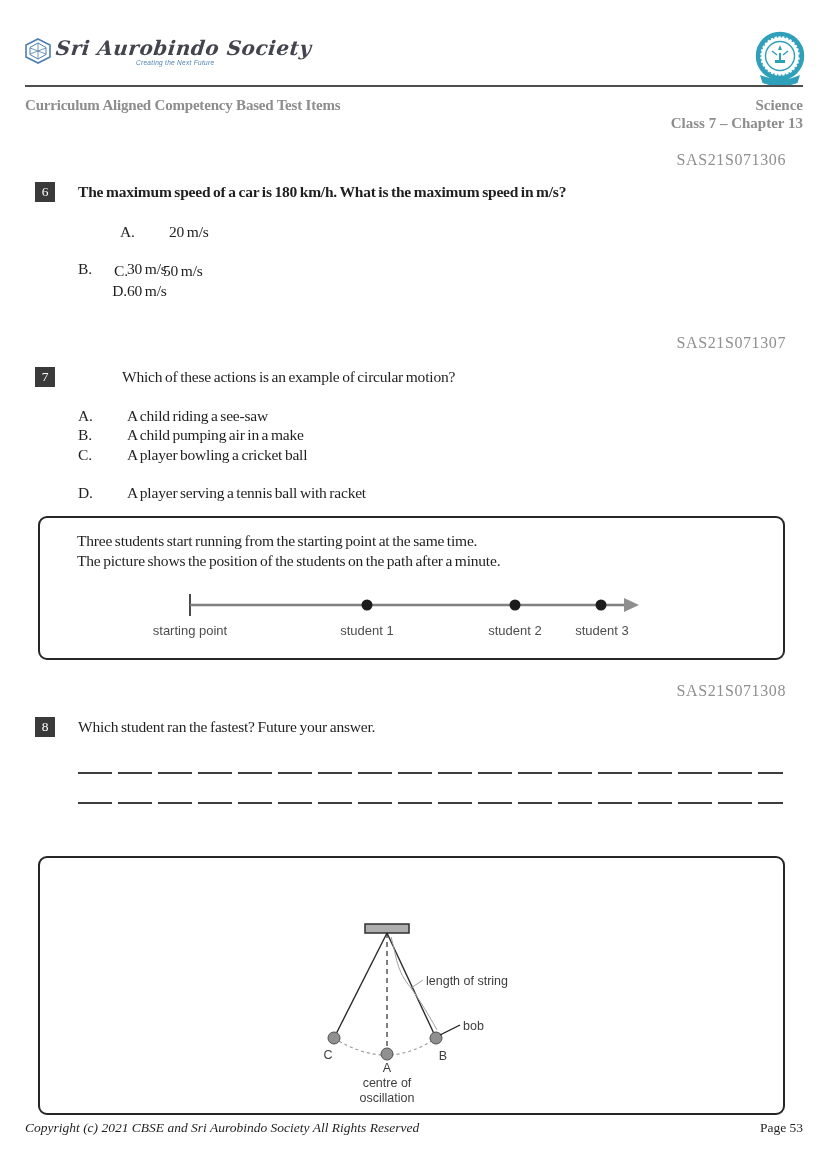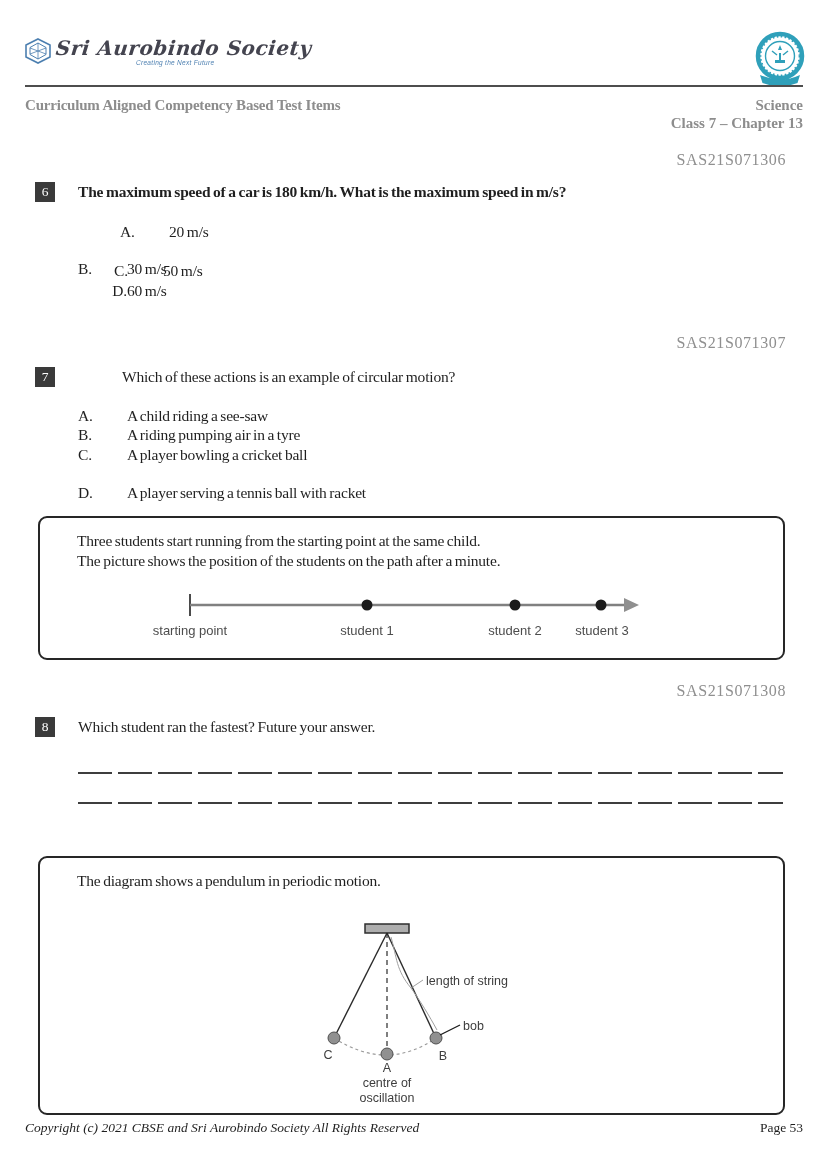--- a/index.html
+++ b/index.html
@@ -102,32 +102,32 @@
   </div>
 
   <div class="code" style="top:334px;">SAS21S071307</div>
   <div class="qbadge" style="top:367px;">7</div>
   <div class="qtext" style="top:368px;margin-left:44px;">Which of these actions is an example of circular motion?</div>
 
   <div class="option-row" style="top:407px;">
     <span class="opt-letter">A.</span><span class="opt-text">A child riding a see-saw</span>
   </div>
   <div class="option-row" style="top:426px;">
-    <span class="opt-letter">B.</span><span class="opt-text">A riding pumping air in a tyre</span>
+    <span class="opt-letter">B.</span><span class="opt-text">A child pumping air in a make</span>
   </div>
   <div class="option-row" style="top:446px;">
     <span class="opt-letter">C.</span><span class="opt-text">A player bowling a cricket ball</span>
   </div>
   <div class="option-row" style="top:484px;">
     <span class="opt-letter">D.</span><span class="opt-text">A player serving a tennis ball with racket</span>
   </div>
 
   <div class="info-box" style="top:516px;height:140px;">
     <div class="box-text">
-      <div>Three students start running from the starting point at the same child.</div>
+      <div>Three students start running from the starting point at the same time.</div>
       <div>The picture shows the position of the students on the path after a minute.</div>
     </div>
     <svg class="diagram-svg" width="743" height="136" viewBox="0 0 743 136">
       <line x1="150" y1="76" x2="150" y2="98" stroke="#4a4a4a" stroke-width="2"></line>
       <line x1="150" y1="87" x2="584" y2="87" stroke="#808080" stroke-width="2.5"></line>
       <polygon points="584,80 599,87 584,94" fill="#8f8f8f"></polygon>
       <circle cx="327" cy="87" r="5.5" fill="#1c1c1c"></circle>
       <circle cx="475" cy="87" r="5.5" fill="#1c1c1c"></circle>
       <circle cx="561" cy="87" r="5.5" fill="#1c1c1c"></circle>
       <text x="150" y="117" font-size="13" fill="#4d4d4d" text-anchor="middle">starting point</text>
@@ -139,21 +139,20 @@
 
   <div class="code" style="top:682px;">SAS21S071308</div>
   <div class="qbadge" style="top:717px;">8</div>
   <div class="qtext" style="top:718px;">Which student ran the fastest? Future your answer.</div>
 
   <div class="answer-line" style="top:772px;"></div>
   <div class="answer-line" style="top:802px;"></div>
 
   <div class="info-box" style="top:856px;height:255px;">
     <div class="box-text">
-      <div>The diagram shows a pendulum in periodic motion.</div>
     </div>
     <svg class="diagram-svg" width="743" height="251" viewBox="0 0 743 251">
       <rect x="325" y="66" width="44" height="9" fill="#aeaeae" stroke="#2e2e2e" stroke-width="1.5"></rect>
       <line x1="347" y1="75" x2="294" y2="180" stroke="#2b2b2b" stroke-width="1.4"></line>
       <line x1="347" y1="75" x2="396" y2="180" stroke="#2b2b2b" stroke-width="1.4"></line>
       <line x1="347" y1="75" x2="347" y2="196" stroke="#2b2b2b" stroke-width="1.2" stroke-dasharray="5 4"></line>
       <path d="M294 180 Q347 214 396 180" fill="none" stroke="#9b9b9b" stroke-width="1.2" stroke-dasharray="3 3"></path>
       <path d="M351 79 C357 100 356 112 371 130 C379 141 390 159 397 172" fill="none" stroke="#a0a0a0" stroke-width="1"></path>
       <line x1="371" y1="130" x2="383" y2="122" stroke="#a0a0a0" stroke-width="1"></line>
       <circle cx="294" cy="180" r="6" fill="#909090" stroke="#4f4f4f" stroke-width="1"></circle>

